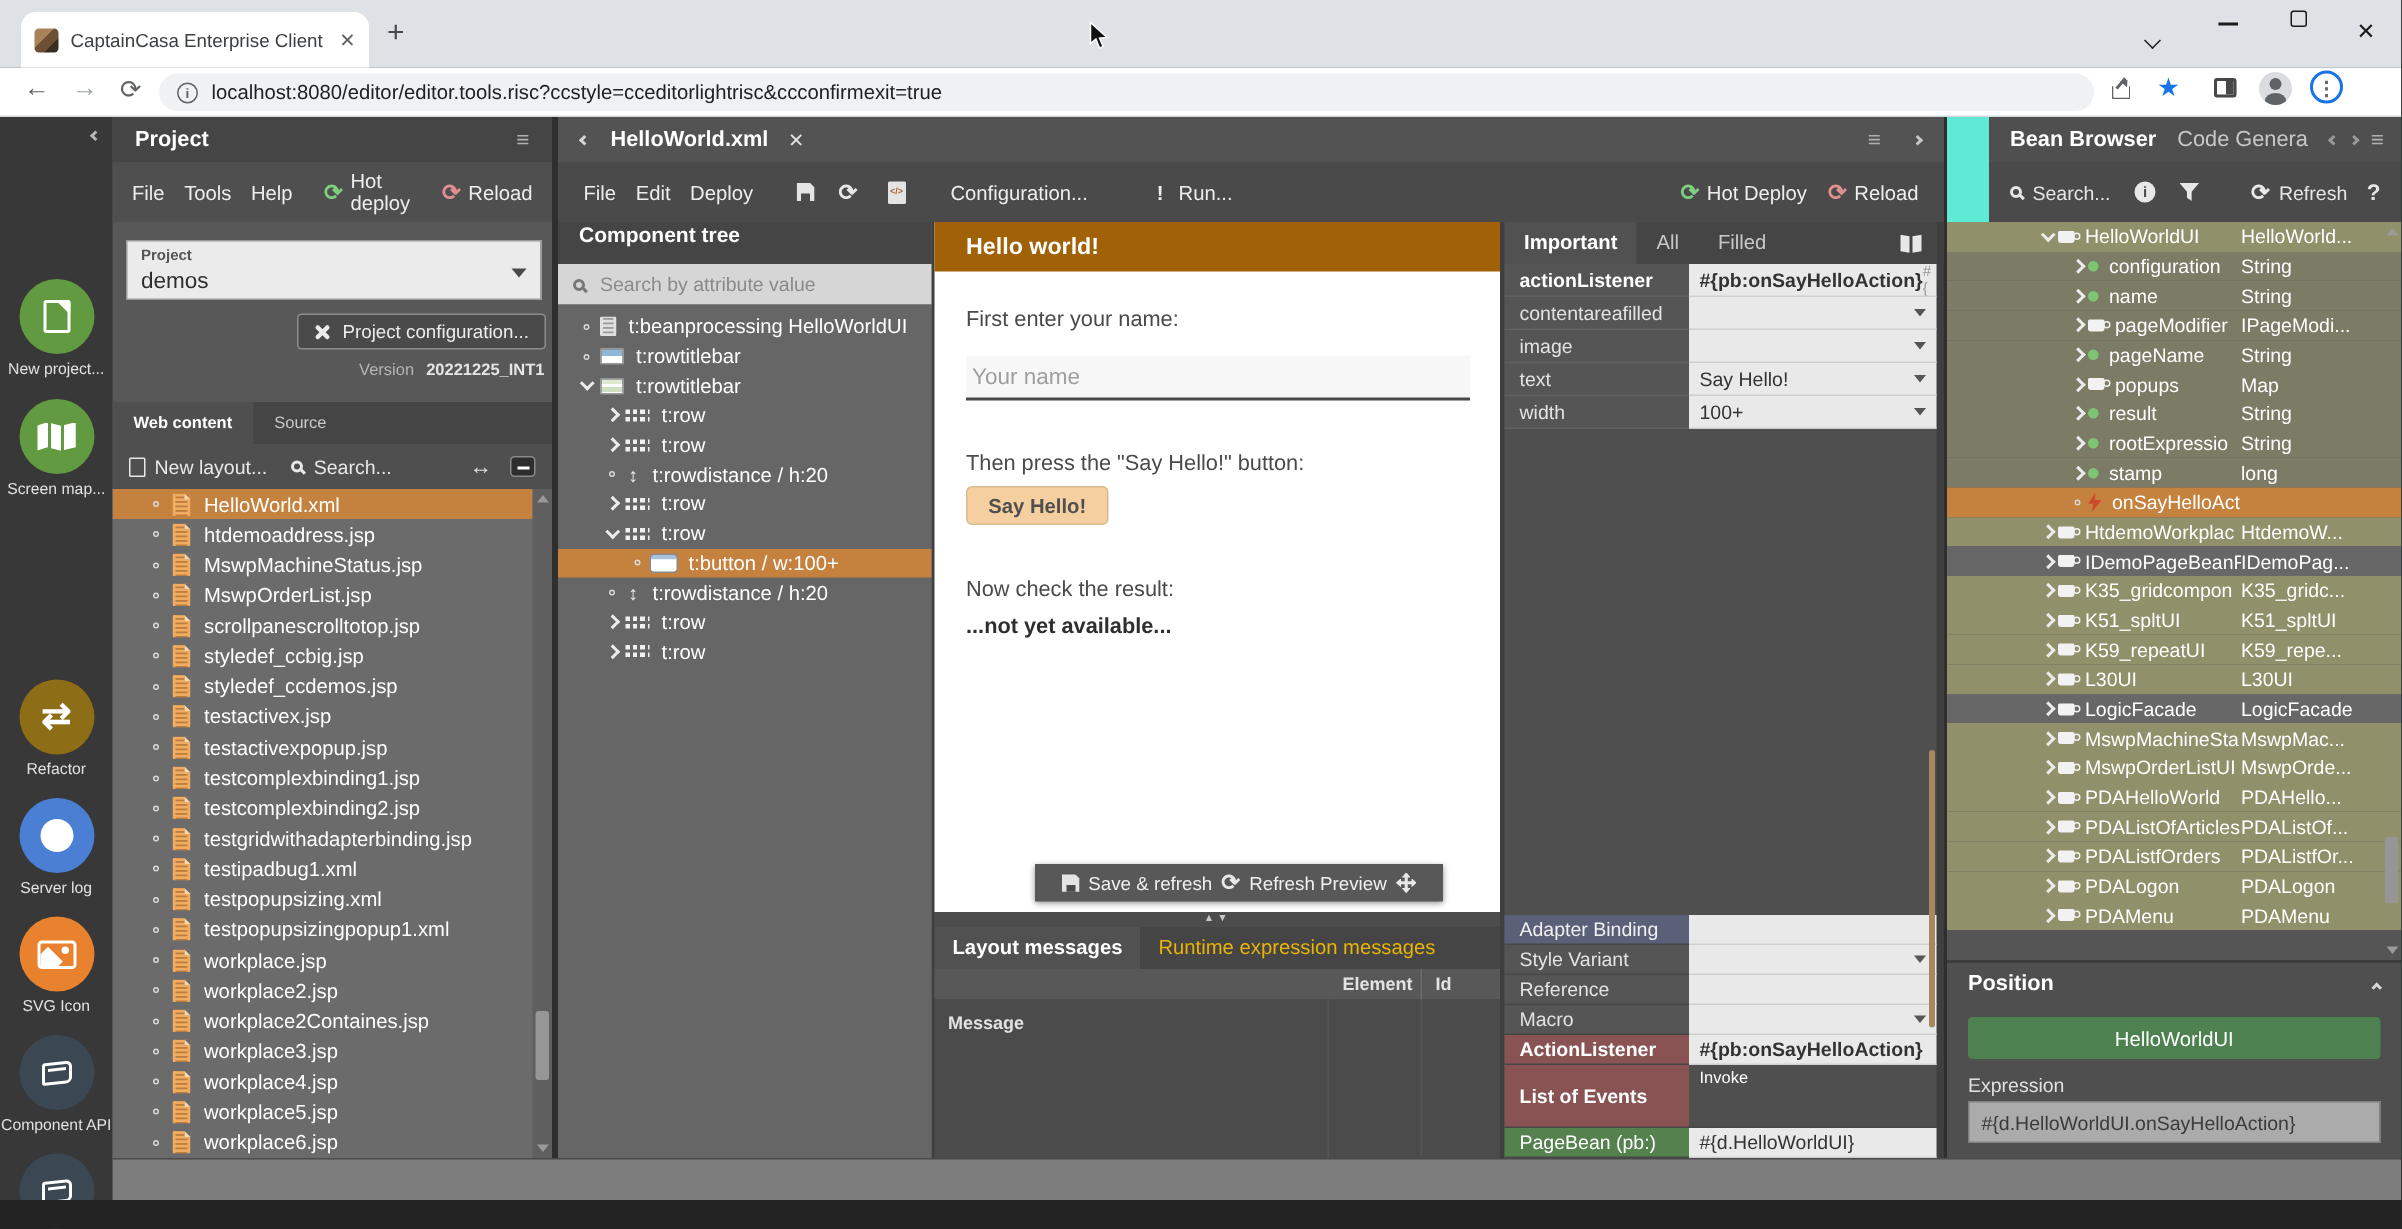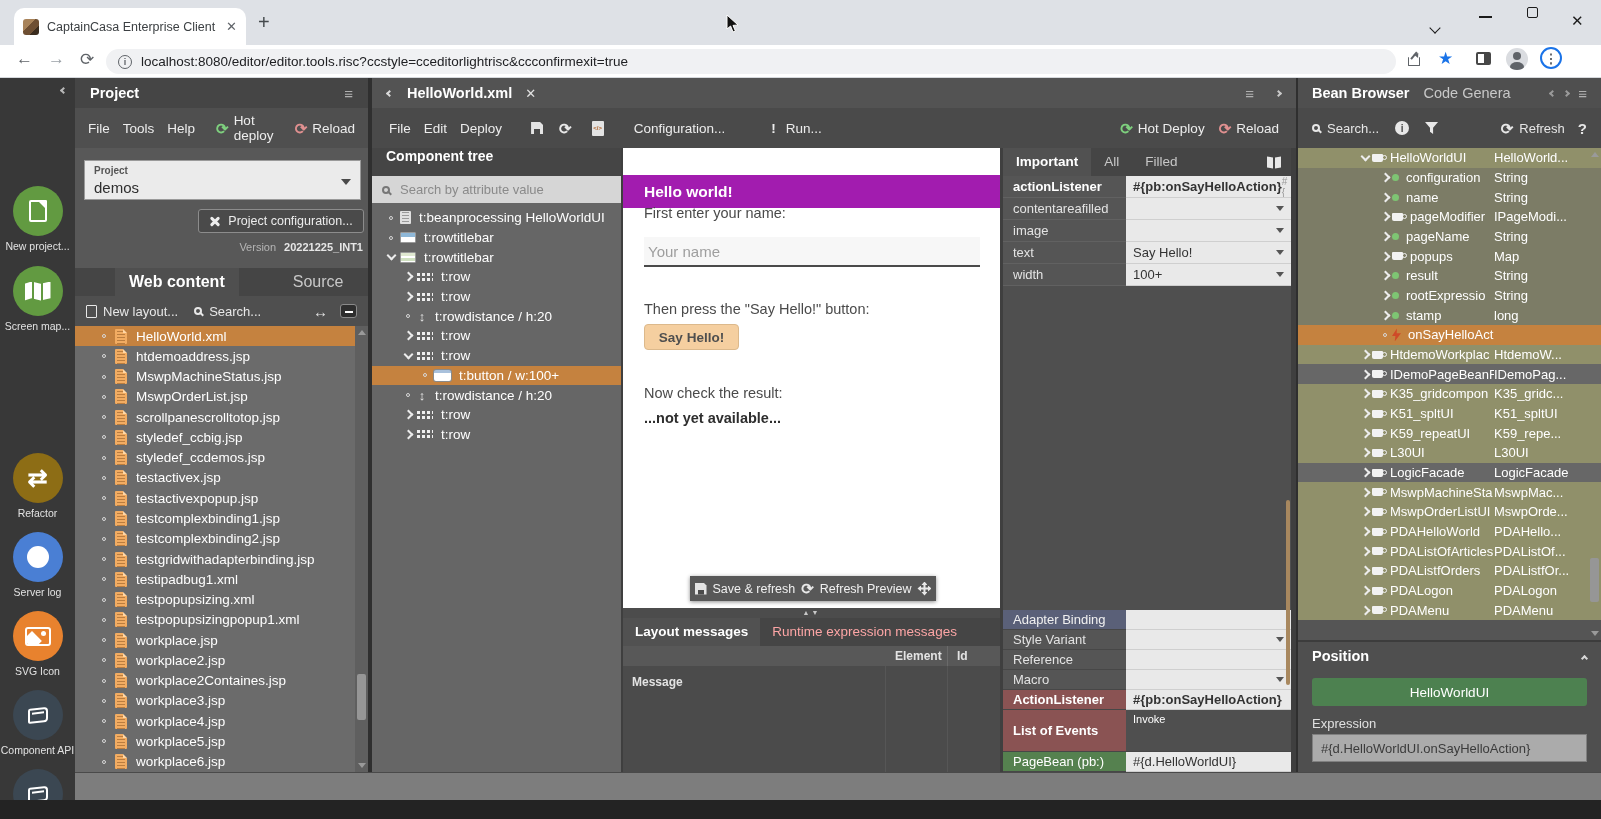--- a/index.html
+++ b/index.html
@@ -76,21 +76,21 @@
   .combo .cl{position:absolute;left:9px;top:4px;font-size:10px;font-weight:bold;color:#555;}
   .combo .cv{position:absolute;left:9px;top:18px;font-size:15px;color:#2e2e2e;}
   .caret{position:absolute;right:9px;top:18px;width:0;height:0;border-left:5px solid transparent;border-right:5px solid transparent;border-top:6px solid #4a4a4a;}
   .cfgbtn{position:absolute;left:123px;top:131px;width:166px;height:24px;background:#4a4a4a;border:1px solid #8c8c8c;border-radius:3px;color:#ececec;font-size:12.5px;display:flex;align-items:center;justify-content:center;gap:7px;}
   .xt{position:relative;width:12px;height:12px;}
   .xt::before,.xt::after{content:"";position:absolute;left:0;top:5px;width:12px;height:3px;background:#ececec;border-radius:2px;}
   .xt::before{transform:rotate(45deg);} .xt::after{transform:rotate(-45deg);}
   .version{position:absolute;right:5px;top:163px;font-size:11px;}
   .version .vl{color:#b5b5b5;margin-right:8px;} .version .vv{color:#e6e6e6;font-weight:bold;}
   #proj-tabs{position:absolute;left:0;top:190px;width:293px;height:28px;background:#454545;display:flex;}
-  .ptab{padding:0 14px;line-height:28px;font-size:16px;color:#c8c8c8;margin-left:40px;}
+  .ptab{padding:0 14px;line-height:28px;font-size:11px;color:#c8c8c8;}
   .ptab.act{background:#4f4f4f;color:#fff;font-weight:bold;}
   #ftoolbar{position:absolute;left:0;top:218px;width:293px;height:30px;background:#4f4f4f;display:flex;align-items:center;padding:0 11px;color:#e8e8e8;font-size:13px;}
   .tdoc{width:11px;height:13px;border:1.5px solid #e8e8e8;border-radius:1px;margin-right:6px;}
   .glass{display:inline-block;width:8px;height:8px;border:2px solid currentColor;border-radius:50%;position:relative;flex:0 0 auto;}
   .glass::after{content:"";position:absolute;width:5px;height:2px;background:currentColor;transform:rotate(45deg);right:-4px;bottom:-2px;}
   .harrow::before{content:"\2194";font-size:15px;color:#e0e0e0;}
   .minbox{width:17px;height:14px;background:#2e2e2e;border:1px solid #8a8a8a;border-radius:3px;position:relative;}
   .minbox::after{content:"";position:absolute;left:4px;top:6px;width:8px;height:2px;background:#fff;}
   #file-list{position:absolute;left:0;top:248px;width:293px;height:446px;background:#6b6b6b;overflow:hidden;}
   .file-row{height:20.27px;display:flex;align-items:center;padding-left:27px;gap:9px;--rowbg:#6b6b6b;}
@@ -125,35 +125,35 @@
   .cti{margin:0 8px 0 2px;flex:0 0 auto;}
   .cti-bean-doc{width:11px;height:13px;background:#e0e0e0;border-radius:1px;background-image:linear-gradient(#9a9a9a 1px,transparent 1px);background-size:7px 3px;background-position:2px 4px;background-repeat:repeat-y;}
   .cti-titlebar{width:16px;height:11px;background:linear-gradient(#8fb8d8 0 4px,#fff 4px);border-radius:1px;border:1px solid #9a9a9a;}
   .cti-bodypane{width:16px;height:11px;background:linear-gradient(#dfe8d0 0 3px,#fff 3px 5px,#cfe0c0 5px 8px,#fff 8px);border-radius:1px;border:1px solid #9a9a9a;}
   .cti-row{width:16px;height:8px;background-image:repeating-linear-gradient(90deg,#f0f0f0 0 3px,transparent 3px 5px),repeating-linear-gradient(90deg,#f0f0f0 0 3px,transparent 3px 5px);background-size:100% 3px,100% 3px;background-position:0 0,0 5px;background-repeat:no-repeat,no-repeat;}
   .cti-distance{width:10px;text-align:center;}
   .cti-distance::before{content:"\2195";color:#ececec;font-size:13px;}
   .cti-button{width:17px;height:11px;background:#fff;border-top:3px solid #a9c1dc;border-radius:2px;box-shadow:0 0 0 1px #8a8a8a;}
 
   #preview{position:absolute;left:251px;top:70px;width:377px;height:460px;background:#fff;}
-  .pvtitle{height:33px;background:#a21caf;color:#fff;font-weight:bold;font-size:15.5px;display:flex;align-items:center;padding:16px 21px;margin-top:27px;}
+  .pvtitle{height:33px;background:#a16207;color:#fff;font-weight:bold;font-size:15.5px;display:flex;align-items:center;padding:16px 21px;}
   .pvlabel{position:absolute;left:21px;font-size:14.5px;color:#4a4a4a;}
   .pv-input{position:absolute;left:21px;top:89px;width:336px;height:30px;background:#f7f7f7;border:none;border-bottom:2px solid #4a4a4a;font-size:15px;font-family:inherit;padding:0 4px;color:#333;outline:none;}
   .pv-input::placeholder{color:#9e9e9e;}
   .pvbtn{position:absolute;left:21px;top:176px;width:95px;height:26px;background:#f5cfa0;border:1px solid #dcb98c;border-radius:4px;color:#4f4f4f;font-weight:bold;font-size:13.5px;display:flex;align-items:center;justify-content:center;}
   .pvresult{position:absolute;left:21px;top:262px;font-weight:bold;font-size:14.5px;color:#2e2e2e;}
-  .savebar{position:absolute;left:67px;top:428px;width:246px;height:25px;background:#585858;box-shadow:0 1px 4px rgba(0,0,0,.45);display:flex;align-items:center;justify-content:center;gap:6px;color:#f0f0f0;font-size:12.5px;}
+  .savebar{position:absolute;left:67px;top:428px;width:272px;height:25px;background:#585858;box-shadow:0 1px 4px rgba(0,0,0,.45);display:flex;align-items:center;justify-content:center;gap:6px;color:#f0f0f0;font-size:12.5px;}
   .mv{position:relative;width:14px;height:14px;flex:0 0 auto;}
   .mv::before,.mv::after{content:"";position:absolute;background:#e8e8e8;}
   .mv::before{left:0;top:4px;width:14px;height:6px;clip-path:polygon(0 50%,25% 0,25% 33%,75% 33%,75% 0,100% 50%,75% 100%,75% 67%,25% 67%,25% 100%);}
   .mv::after{left:4px;top:0;width:6px;height:14px;clip-path:polygon(50% 0,100% 25%,67% 25%,67% 75%,100% 75%,50% 100%,0 75%,33% 75%,33% 25%,0 25%);}
   #splitter{position:absolute;left:251px;top:530px;width:377px;height:10px;background:#4c4c4c;text-align:center;color:#c8c8c8;font-size:7px;line-height:10px;letter-spacing:2px;}
   #messages{position:absolute;left:251px;top:540px;width:377px;height:154px;background:#4b4b4b;}
   #msg-tabs{height:28px;background:#454545;display:flex;}
-  .mtab{padding:0 12px;line-height:28px;font-size:13.5px;color:#fca5a5;white-space:nowrap;}
+  .mtab{padding:0 12px;line-height:28px;font-size:13.5px;color:#eab308;white-space:nowrap;}
   .mtab.act{background:#515151;color:#fff;font-weight:bold;}
   .msghead{height:20px;background:#585858;display:flex;font-size:12px;color:#e3e3e3;font-weight:bold;}
   .msghead .mc{display:flex;align-items:center;padding-left:9px;border-right:1px solid #6a6a6a;}
   .mc0{flex:1;margin-top:36px;} .mc1{width:62px;} .mc2{width:52px;border-right:none!important;}
   .msgbody{position:relative;height:106px;}
   .msgline{position:absolute;top:0;bottom:0;width:1px;background:#565656;}
 
   
   #props{position:absolute;left:631px;top:70px;width:288px;height:624px;background:#4f4f4f;}
   #prop-tabs{height:28px;background:#454545;display:flex;align-items:center;}
@@ -172,21 +172,21 @@
   #bindrows{position:absolute;left:0;top:462px;width:288px;}
   .brow{display:flex;}
   .brow .plabel{border-bottom:1px solid #474747;}
   .lbl-slate{background:#5a6078!important;color:#f0f0f0!important;}
   .lbl-red{background:#8a5353!important;color:#fff!important;font-weight:bold;}
   .lbl-green{background:#55814f!important;color:#fff!important;}
   .pval.dark{background:transparent;border-bottom:1px solid #474747;color:#fff;font-size:11px;align-items:flex-start;padding-top:3px;}
   .pscroll{position:absolute;right:1px;top:352px;width:4px;height:185px;background:#a8885f;border-radius:2px;}
 
   
-  #bean{position:absolute;left:1298px;top:78px;width:303px;height:694px;background:#5eead4;}
+  #bean{position:absolute;left:1298px;top:78px;width:303px;height:694px;background:#5eead4;padding-left:28px;}
   #bean-head{height:30px;background:#4f4f4f;display:flex;align-items:center;padding:0 14px;}
   .btab{font-size:14.5px;color:#c8c8c8;margin-right:14px;white-space:nowrap;}
   .btab.act{color:#fff;font-weight:bold;}
   .bhicons{margin-left:auto;display:flex;gap:9px;align-items:center;color:#9a9a9a;}
   #bean-toolbar{height:40px;background:#4a4a4a;display:flex;align-items:center;padding:0 14px;color:#e6e6e6;font-size:13px;}
   .infoc{width:14px;height:14px;border-radius:50%;background:#e8e8e8;color:#4a4a4a;font-size:10px;font-weight:bold;display:flex;align-items:center;justify-content:center;}
   .funnel{width:13px;height:12px;background:#e8e8e8;clip-path:polygon(0 0,100% 0,62% 48%,62% 100%,38% 82%,38% 48%);}
   #btree{position:absolute;left:0;top:70px;width:303px;height:492px;background:#555;overflow:hidden;}
   .bb-row{height:19.68px;display:flex;align-items:center;font-size:13px;color:#fff;padding-right:14px;}
   .lv0{padding-left:60px;} .lv1{padding-left:80px;}

